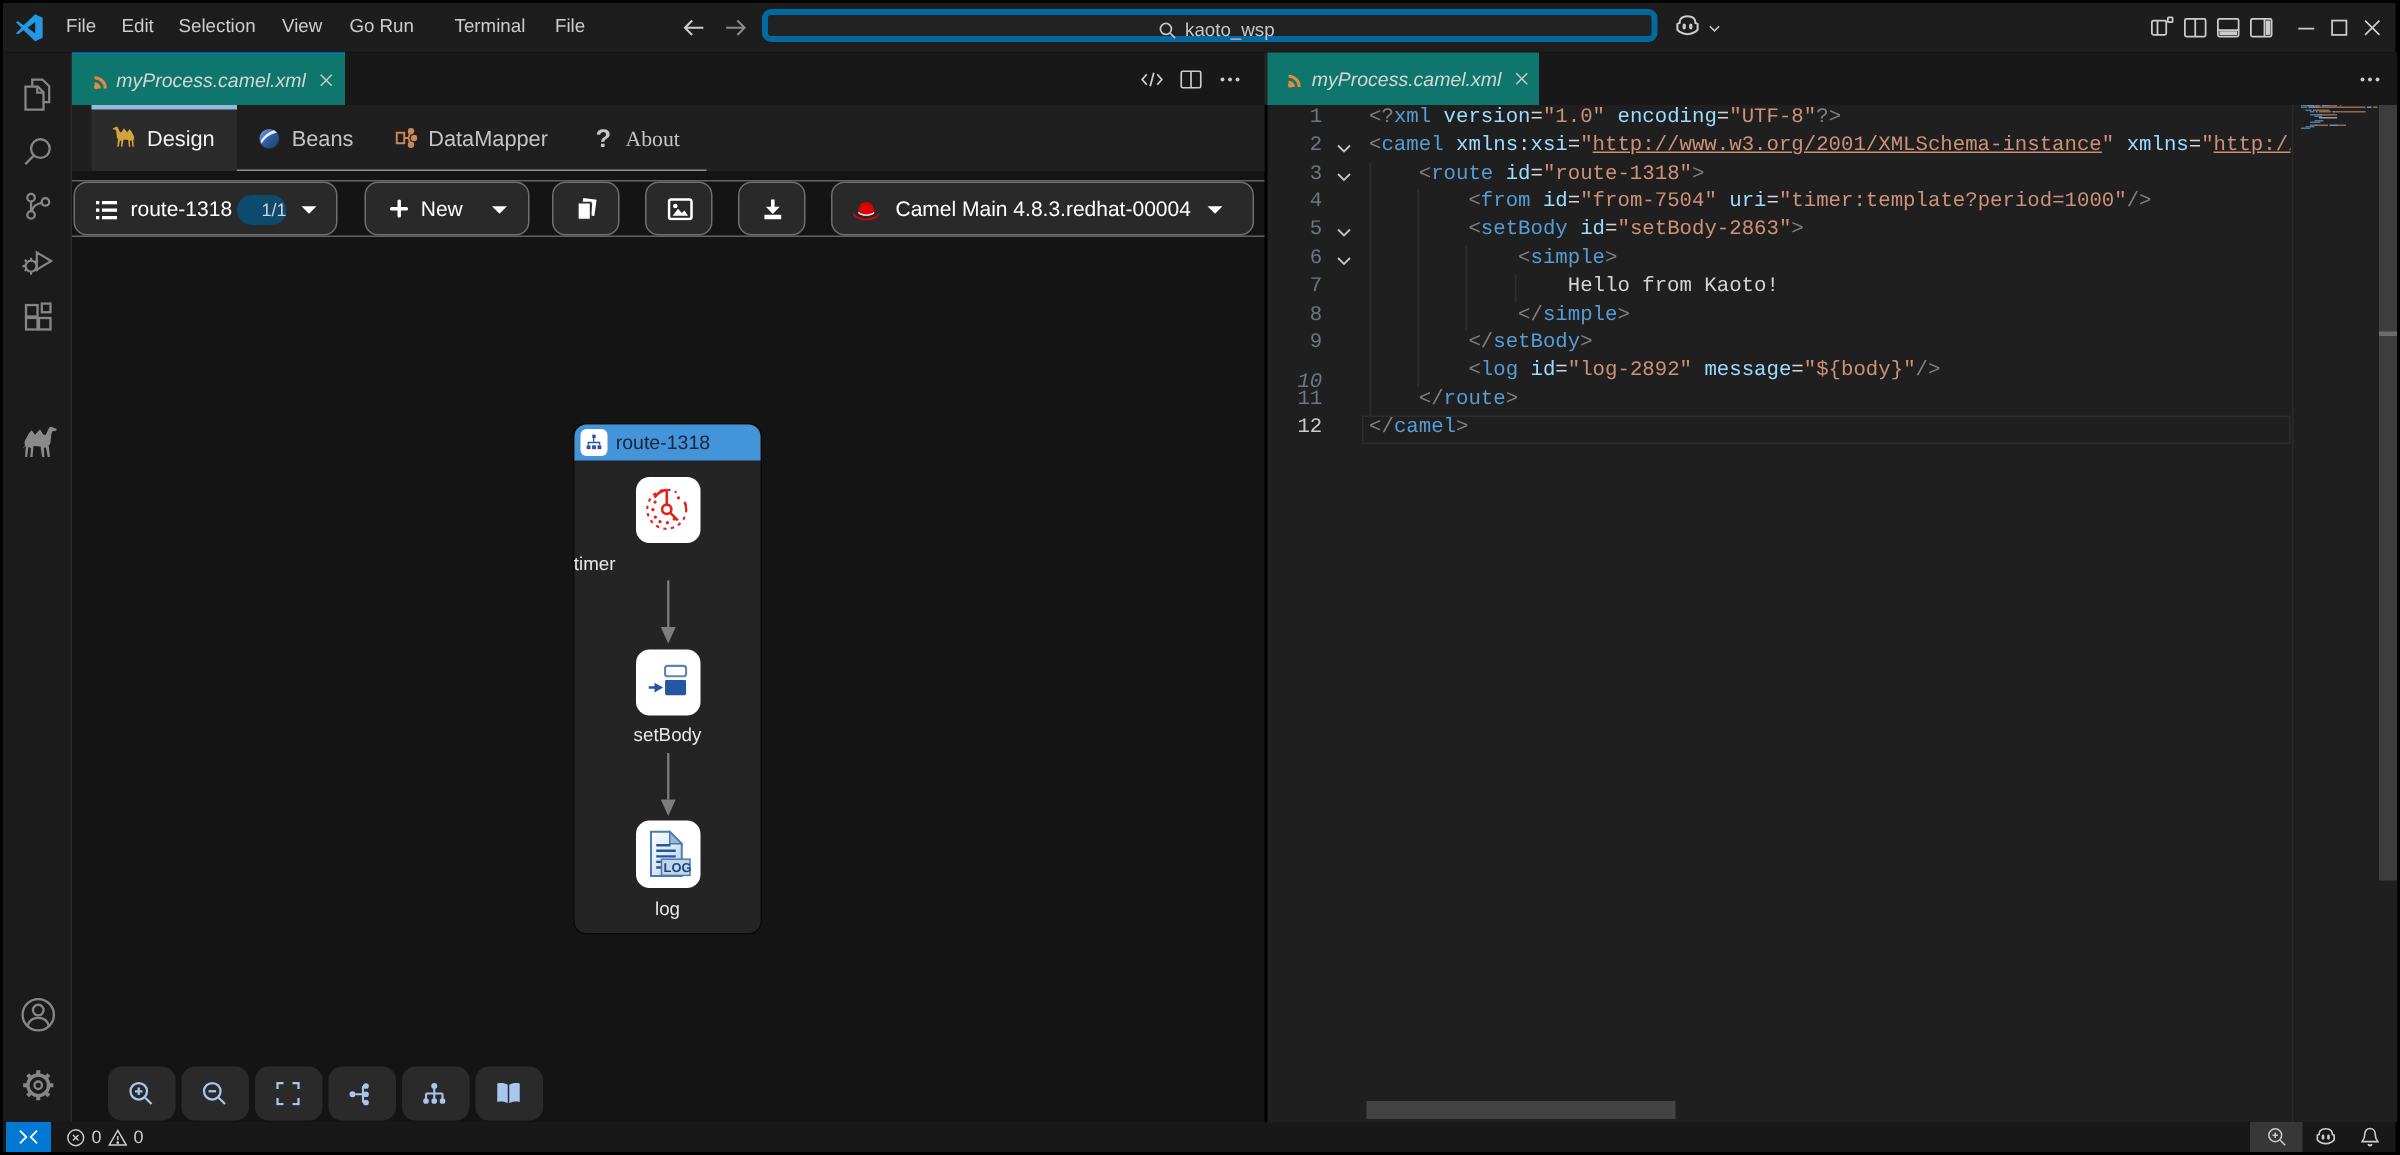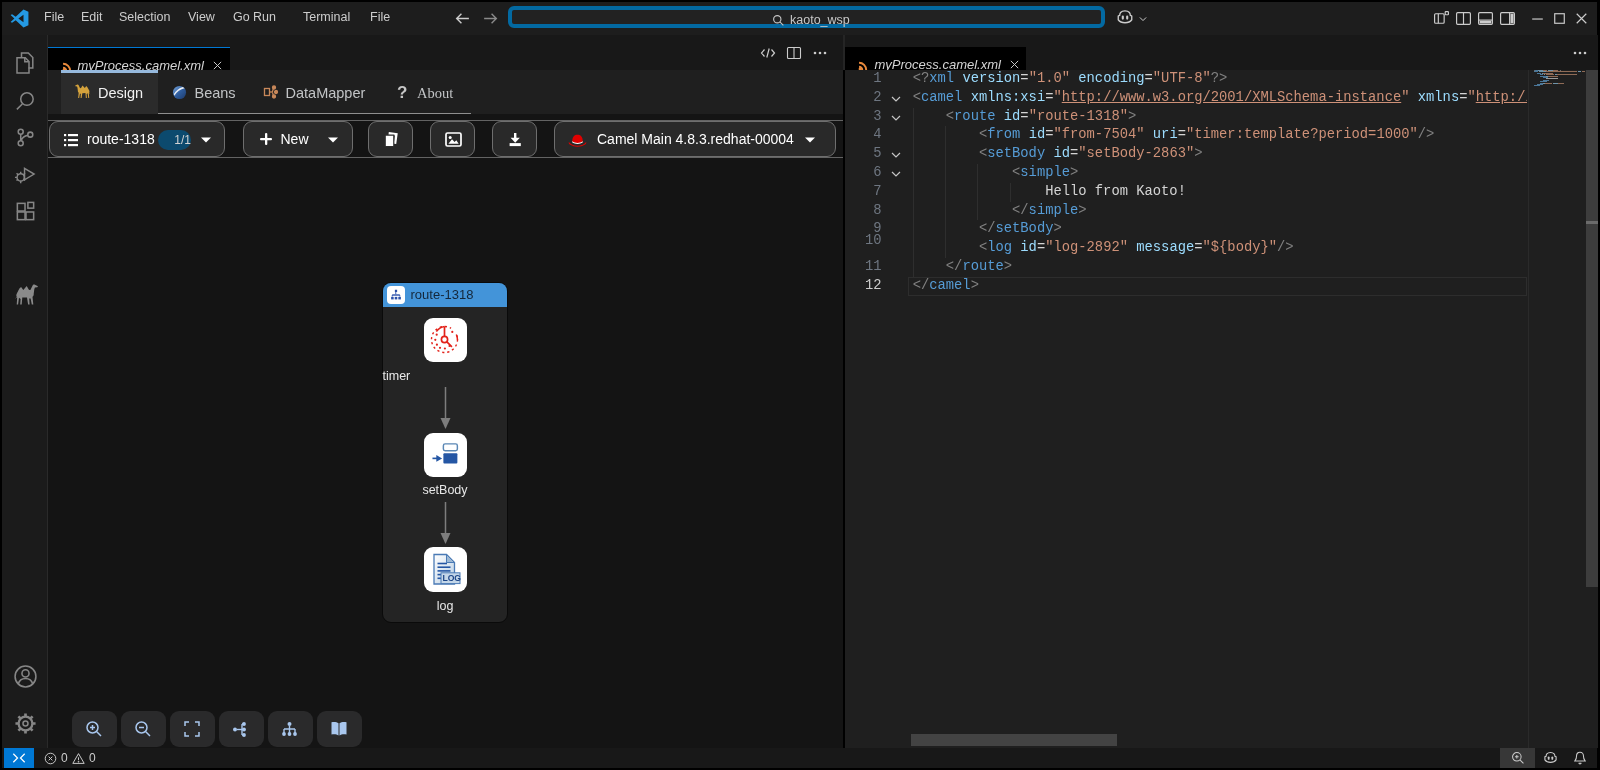--- a/index.html
+++ b/index.html
@@ -4,21 +4,21 @@
 <style>
   * { margin:0; padding:0; box-sizing:border-box; }
   html,body { width:1600px; height:770px; background:#000; overflow:hidden; }
   body { font-family:"Liberation Sans", sans-serif; position:relative; }
   .abs { position:absolute; }
   
   #titlebar { left:2px; top:2px; width:1595px; height:33px; background:#1d1d1d; }
   .menu { color:#cccccc; font-size:12.5px; line-height:31px; position:absolute; top:0; }
   
   #tabstrip { left:48px; top:35px; width:1550px; height:35px; background:#181818; }
-  .tab { position:absolute; top:12px; height:35px; background:#000000; }
+  .tab { position:absolute; top:0; height:35px; background:#0f766e; }
   .tabtitle { font-style:italic; font-size:13px; color:#d5d5d5; line-height:35px; }
   
   #activitybar { left:2px; top:35px; width:46px; height:713px; background:#1b1b1b; border-right:1px solid #2a2a2a; }
   
   #kaoto { left:48px; top:70px; width:795px; height:678px; background:#141414; }
   #ktabrow { position:absolute; left:0; top:0; width:795px; height:43.5px; background:#1f1f1f; }
   .ktab { position:absolute; top:0; height:43.5px; font-size:14.5px; color:#c2c4c6; }
   .kbtn { position:absolute; background:#292929; border:1px solid #6e6e6e; border-radius:9px; color:#fff; font-size:14px; }
   
   #editor2 { left:845px; top:70px; width:753px; height:678px; background:#1f1f1f; font-family:"Liberation Mono", monospace; font-size:13.8px; }
@@ -437,21 +437,21 @@
 
   <div class="ln" style="top:0px;">1</div>
   <div class="ln" style="top:18.8px;">2</div>
   <div class="ln" style="top:37.6px;">3</div>
   <div class="ln" style="top:56.4px;">4</div>
   <div class="ln" style="top:75.2px;">5</div>
   <div class="ln" style="top:94px;">6</div>
   <div class="ln" style="top:112.8px;">7</div>
   <div class="ln" style="top:131.6px;">8</div>
   <div class="ln" style="top:150.4px;">9</div>
-  <div class="ln" style="top:162px;">10</div>
+  <div class="ln" style="top:177px;font-style:italic;">10</div>
   <div class="ln" style="top:188px;">11</div>
   <div class="ln" style="top:206.8px;color:#cccccc;">12</div>
 
   <svg class="abs" style="left:45px;top:24px" width="12" height="10" viewBox="0 0 12 10" fill="none" stroke="#c5c5c5" stroke-width="1.2">
       <path d="M2 3 L6 7 L10 3"></path>
     </svg>
   <svg class="abs" style="left:45px;top:42.8px" width="12" height="10" viewBox="0 0 12 10" fill="none" stroke="#c5c5c5" stroke-width="1.2">
       <path d="M2 3 L6 7 L10 3"></path>
     </svg>
   <svg class="abs" style="left:45px;top:80.4px" width="12" height="10" viewBox="0 0 12 10" fill="none" stroke="#c5c5c5" stroke-width="1.2">

